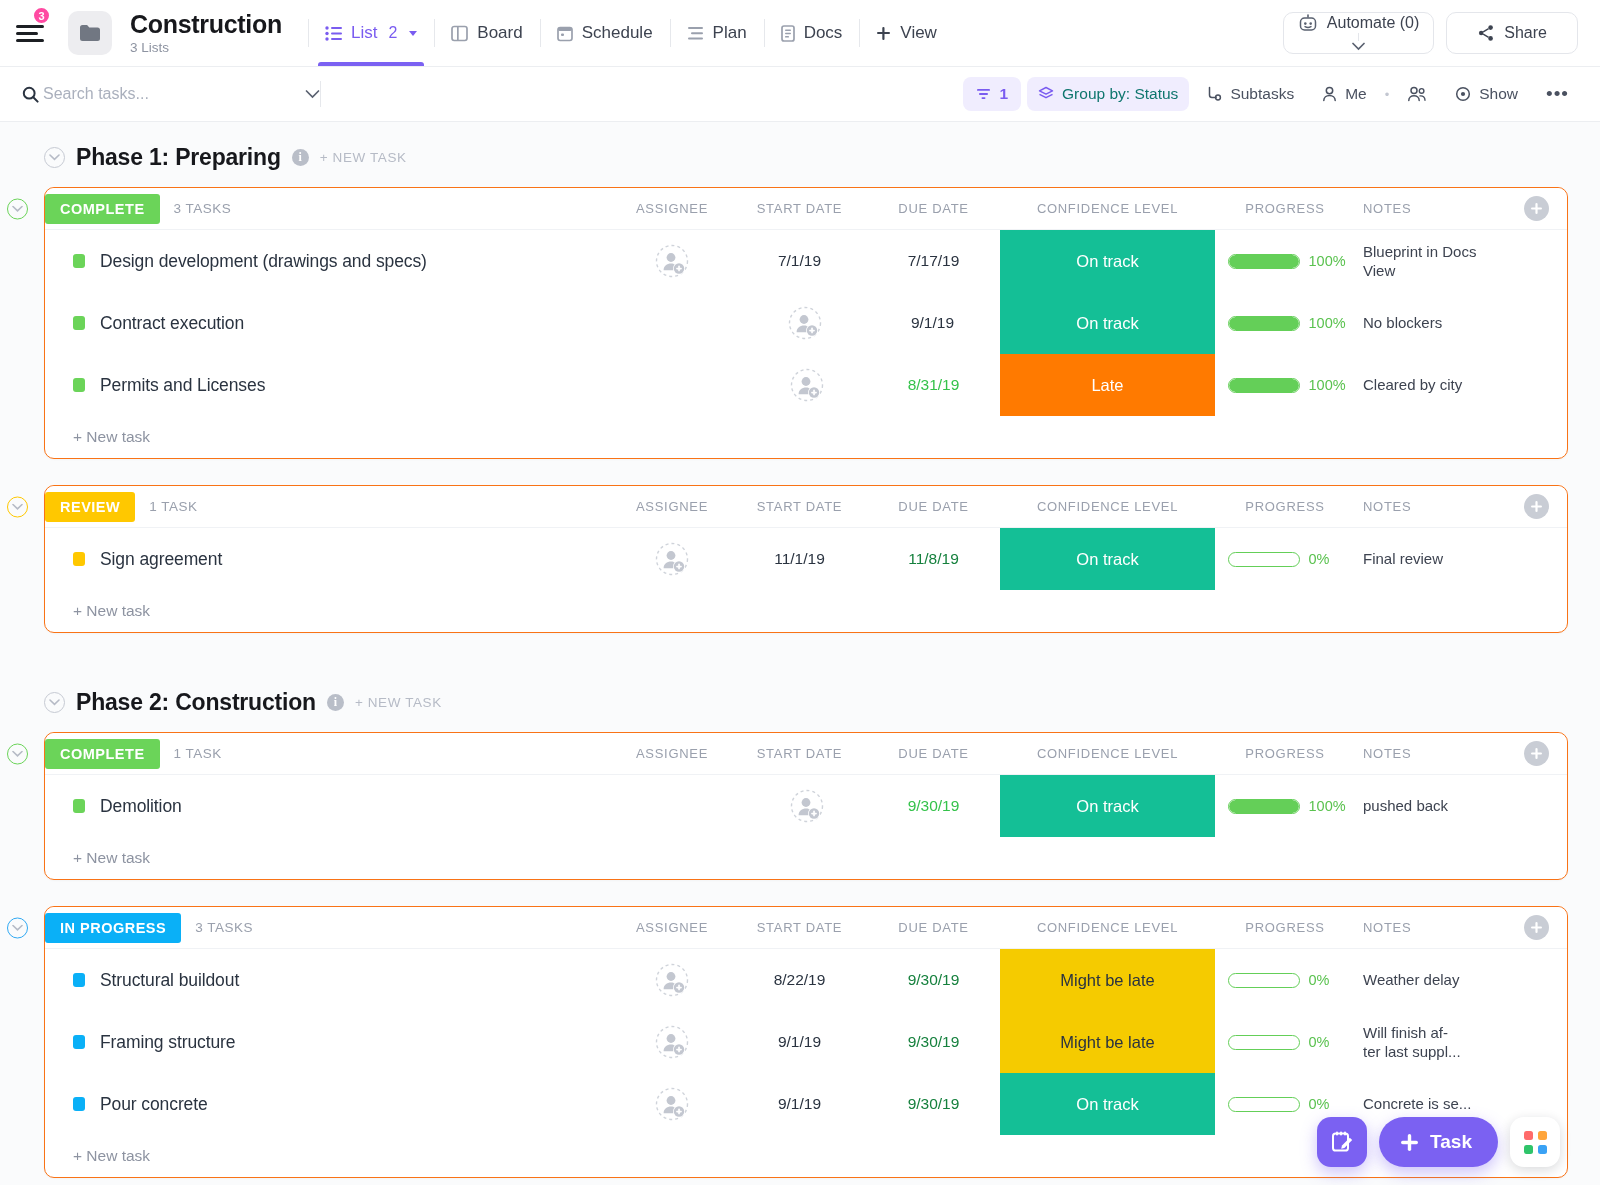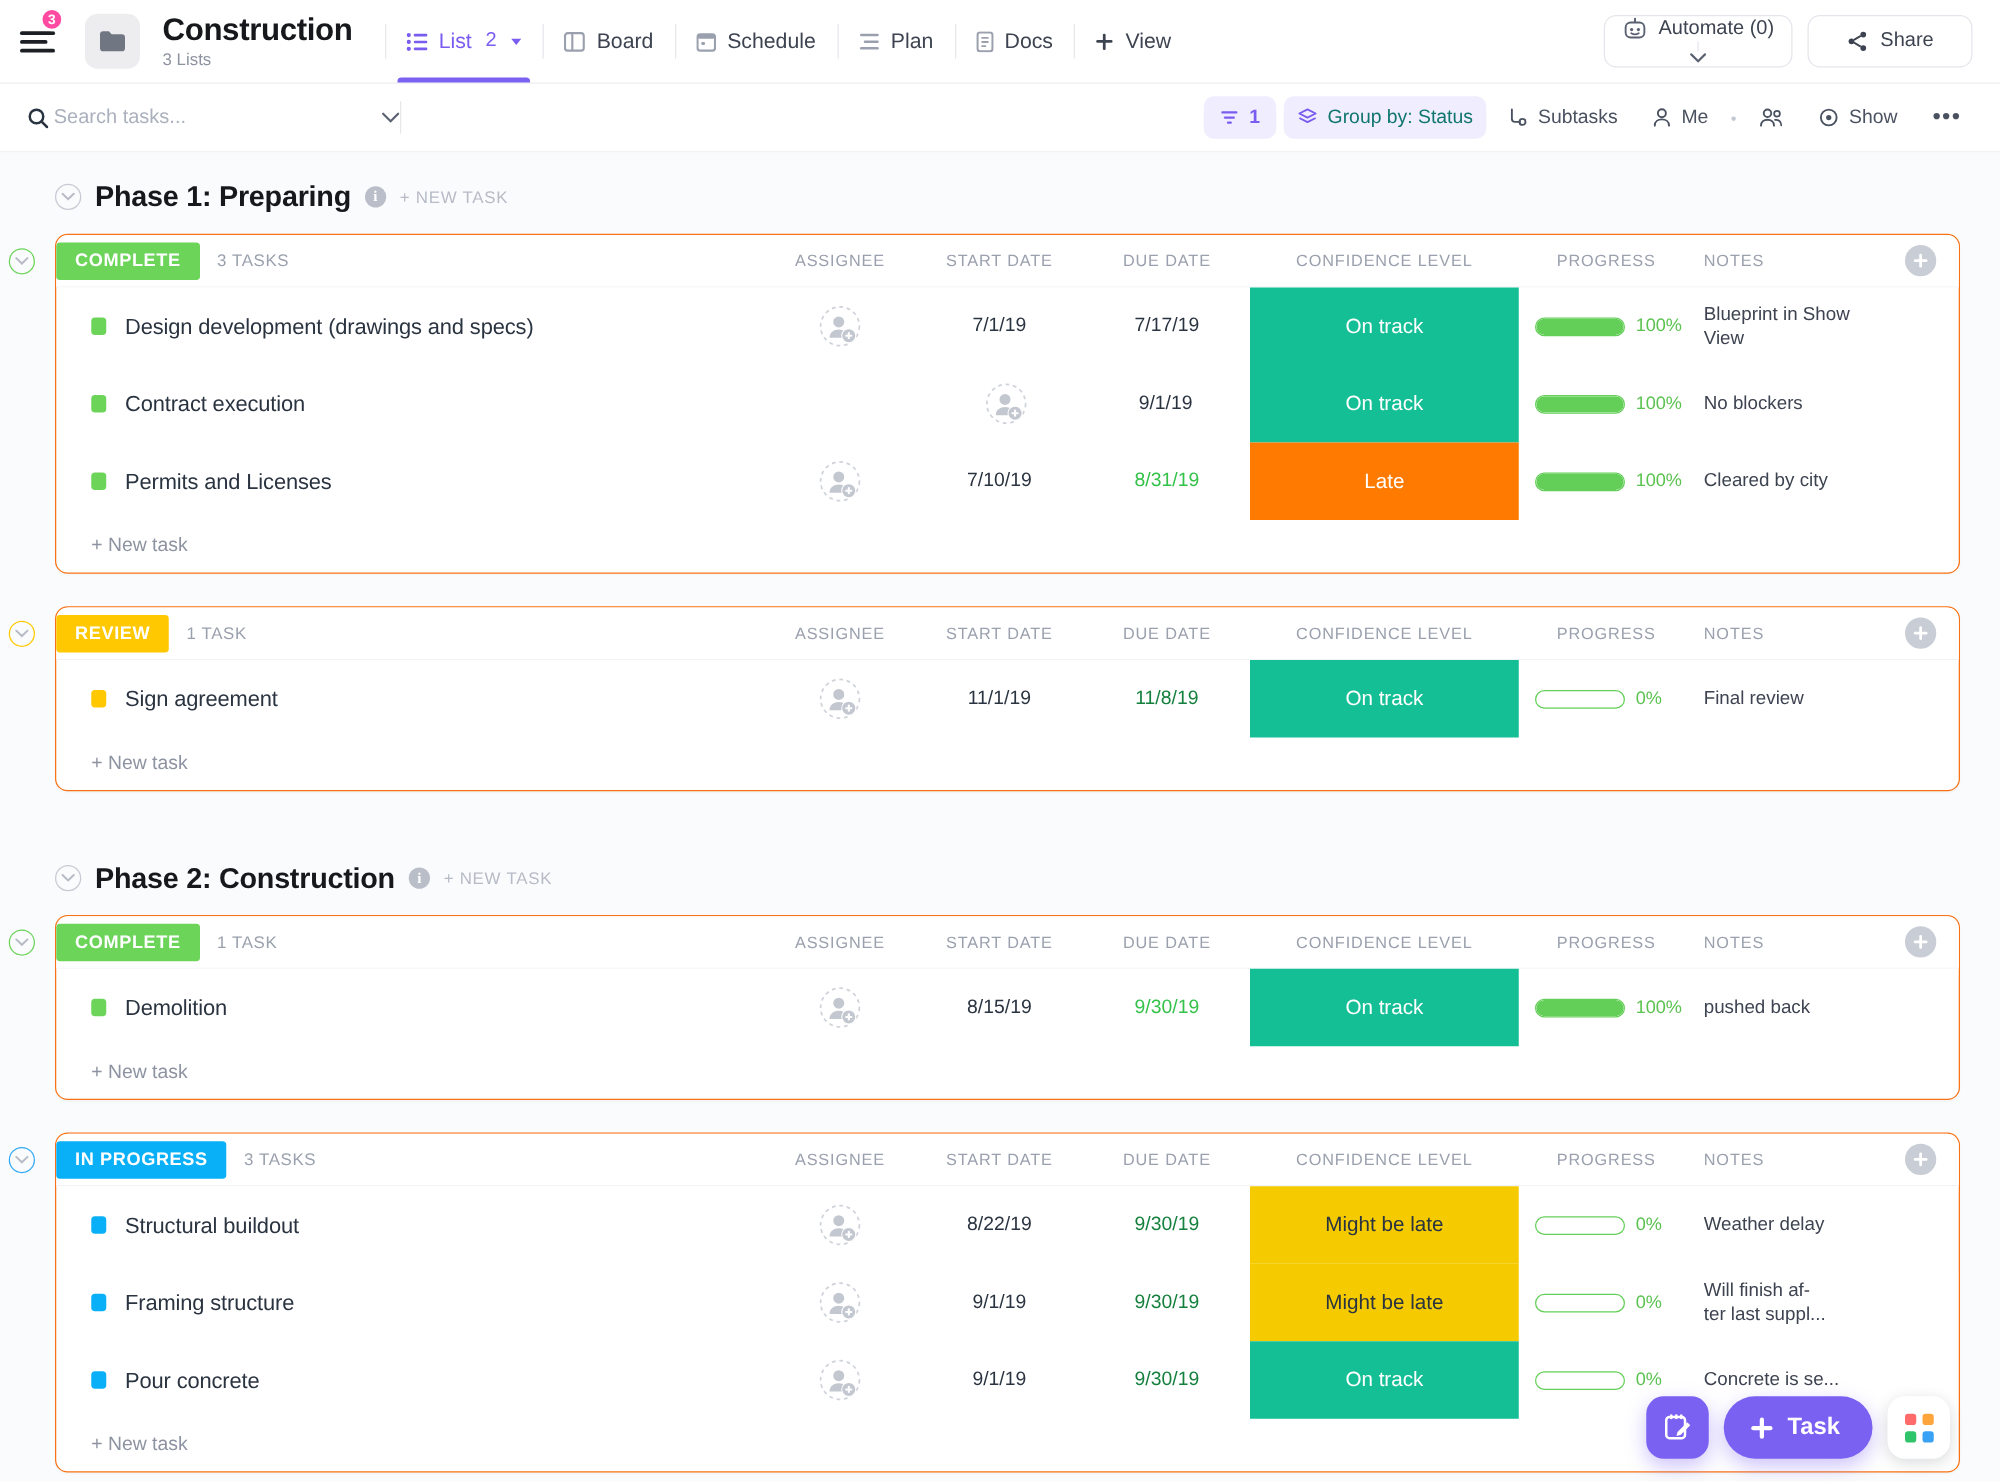--- a/index.html
+++ b/index.html
@@ -453,21 +453,21 @@
               </div>
       <div class="cell c-start ">7/1/19</div>
       <div class="cell c-due ">7/17/19</div>
       <div class="conf-cell c-conf teal">On track</div>
       <div class="prog-cell c-prog">
         <div class="bar">
                   <span style="width:100%"></span>
                 </div>
         <span class="pct">100%</span>
       </div>
-      <div class="cell notes c-notes">Blueprint in Show View</div>
+      <div class="cell notes c-notes">Blueprint in Docs View</div>
       <div class="c-add"></div>
     </div>
   </div>
           <div class="trow">
     <div class="namecell">
       <span class="sq green"></span>
       <span class="tname">Contract execution</span>
     </div>
     <div class="cellwrap">
       <div class="cell c-assignee">
@@ -503,21 +503,20 @@
                 <svg width="34" height="34" viewBox="0 0 34 34">
   <circle cx="17" cy="17" r="15.5" fill="none" stroke="#cfd3da" stroke-width="1.4" stroke-dasharray="3 3"></circle>
   <circle cx="16" cy="13.5" r="4.4" fill="#c3c7d0"></circle>
   <path d="M8.6 26.2c0-4.2 3.4-6.6 7.4-6.6s7.4 2.4 7.4 6.6z" fill="#c3c7d0"></path>
   <circle cx="24" cy="24.5" r="6" fill="#fff"></circle>
                   <circle cx="24" cy="24.5" r="5.2" fill="#c3c7d0"></circle>
   <rect x="23.2" y="21.6" width="1.7" height="5.8" rx=".8" fill="#fff"></rect>
                   <rect x="21.1" y="23.7" width="5.8" height="1.7" rx=".8" fill="#fff"></rect>
 </svg>
               </div>
-      <div class="cell c-start ">7/10/19</div>
       <div class="cell c-due date-green">8/31/19</div>
       <div class="conf-cell c-conf orange">Late</div>
       <div class="prog-cell c-prog">
         <div class="bar">
                   <span style="width:100%"></span>
                 </div>
         <span class="pct">100%</span>
       </div>
       <div class="cell notes c-notes">Cleared by city</div>
       <div class="c-add"></div>
@@ -637,21 +636,20 @@
                 <svg width="34" height="34" viewBox="0 0 34 34">
   <circle cx="17" cy="17" r="15.5" fill="none" stroke="#cfd3da" stroke-width="1.4" stroke-dasharray="3 3"></circle>
   <circle cx="16" cy="13.5" r="4.4" fill="#c3c7d0"></circle>
   <path d="M8.6 26.2c0-4.2 3.4-6.6 7.4-6.6s7.4 2.4 7.4 6.6z" fill="#c3c7d0"></path>
   <circle cx="24" cy="24.5" r="6" fill="#fff"></circle>
                   <circle cx="24" cy="24.5" r="5.2" fill="#c3c7d0"></circle>
   <rect x="23.2" y="21.6" width="1.7" height="5.8" rx=".8" fill="#fff"></rect>
                   <rect x="21.1" y="23.7" width="5.8" height="1.7" rx=".8" fill="#fff"></rect>
 </svg>
               </div>
-      <div class="cell c-start ">8/15/19</div>
       <div class="cell c-due date-green">9/30/19</div>
       <div class="conf-cell c-conf teal">On track</div>
       <div class="prog-cell c-prog">
         <div class="bar">
                   <span style="width:100%"></span>
                 </div>
         <span class="pct">100%</span>
       </div>
       <div class="cell notes c-notes">pushed back</div>
       <div class="c-add"></div>

